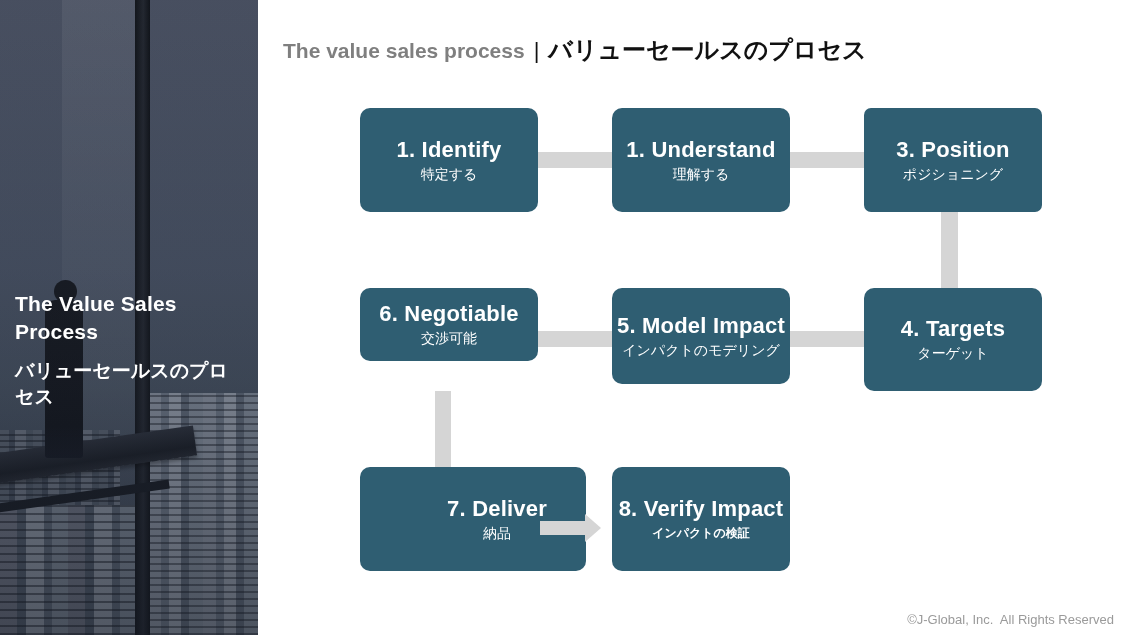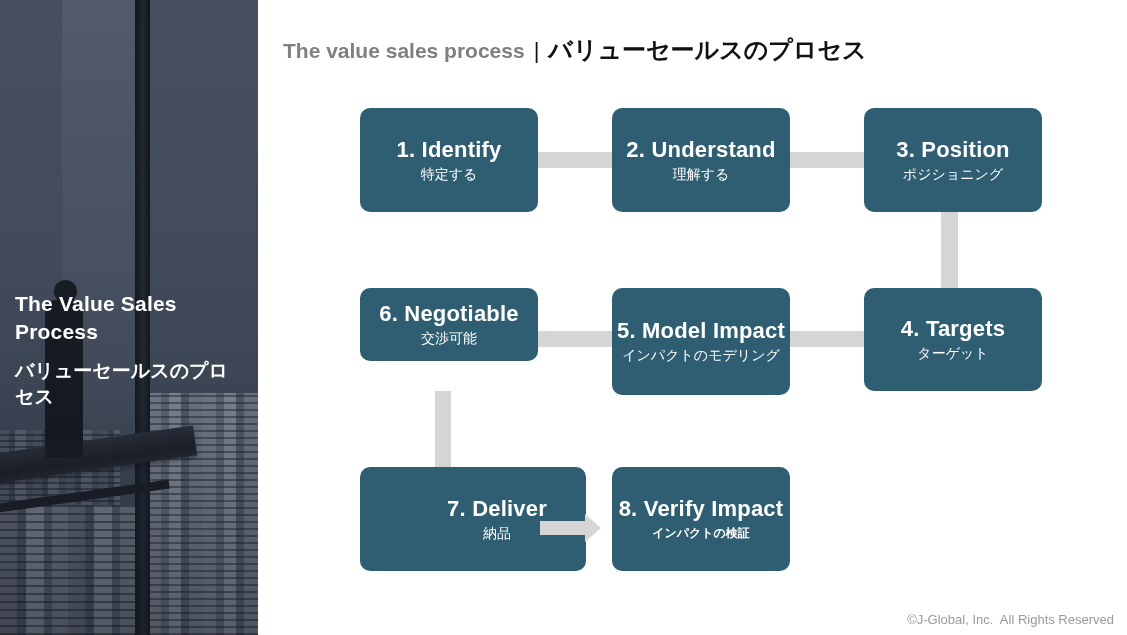--- a/index.html
+++ b/index.html
@@ -96,23 +96,23 @@
     display:flex;flex-direction:column;align-items:center;justify-content:center;
     text-align:center;gap:3px;
   }
   .step .en{font-size:22px;font-weight:bold;letter-spacing:0.2px;}
   .step .ja{font-size:14px;font-weight:400;}
   .step .ja.small{font-size:14px;}
   .step .ja.mid{font-size:12px;font-weight:bold;}
 
   .s1{left:360px;top:108px;height:104px;}
   .s2{left:612px;top:108px;height:104px;}
-  .s3{left:864px;top:108px;height:104px;}
+  .s3{left:864px;top:108px;height:104px;border-radius:7px;}
   .s4{left:864px;top:288px;height:103px;}
-  .s5{left:612px;top:288px;height:107px;}
+  .s5{left:612px;top:288px;height:96px;}
   .s6{left:360px;top:288px;height:73px;align-items:center;}
   .s7{left:360px;top:467px;height:104px;padding-left:48px;}
   .s8{left:612px;top:467px;height:104px;}
 
   .conn{position:absolute;background:var(--color-connector,#D5D5D5);}
   .c12{left:538px;top:152px;width:74px;height:16px;}
   .c23{left:790px;top:152px;width:74px;height:16px;}
   .c34{left:941px;top:212px;width:17px;height:76px;}
   .c54{left:790px;top:331px;width:74px;height:16px;}
   .c65{left:538px;top:331px;width:74px;height:16px;}
@@ -157,21 +157,21 @@
     <span class="t-en">The value sales process</span>
     <span class="t-sep">|</span>
     <span class="t-ja">バリューセールスのプロセス</span>
   </h1>
 
   <div class="step s1">
     <span class="en">1. Identify</span>
     <span class="ja">特定する</span>
   </div>
   <div class="step s2">
-    <span class="en">2. Understand</span>
+    <span class="en">1. Understand</span>
     <span class="ja">理解する</span>
   </div>
   <div class="step s3">
     <span class="en">3. Position</span>
     <span class="ja">ポジショニング</span>
   </div>
   <div class="step s4">
     <span class="en">4. Targets</span>
     <span class="ja">ターゲット</span>
   </div>

